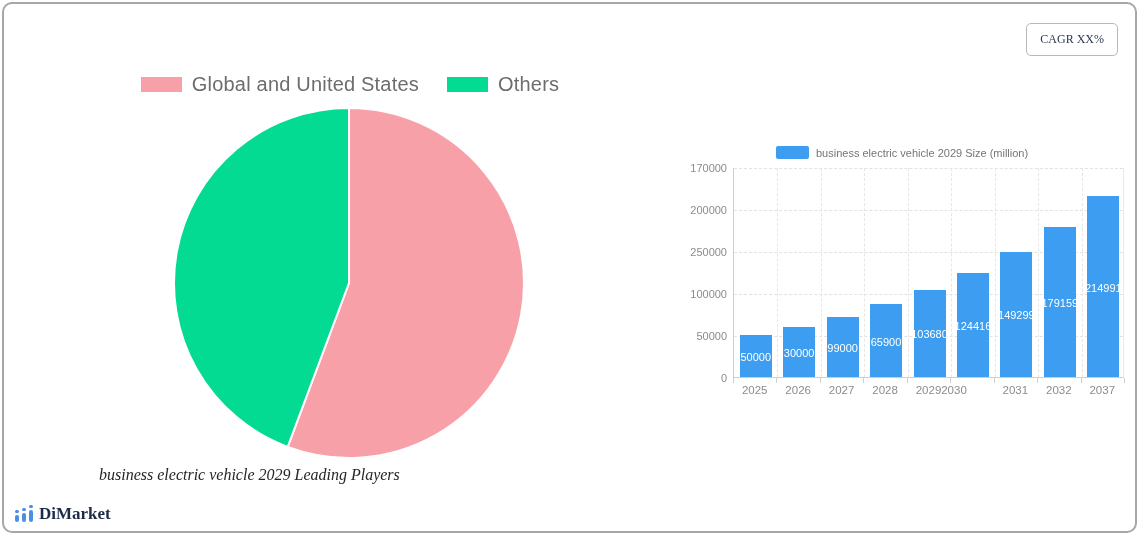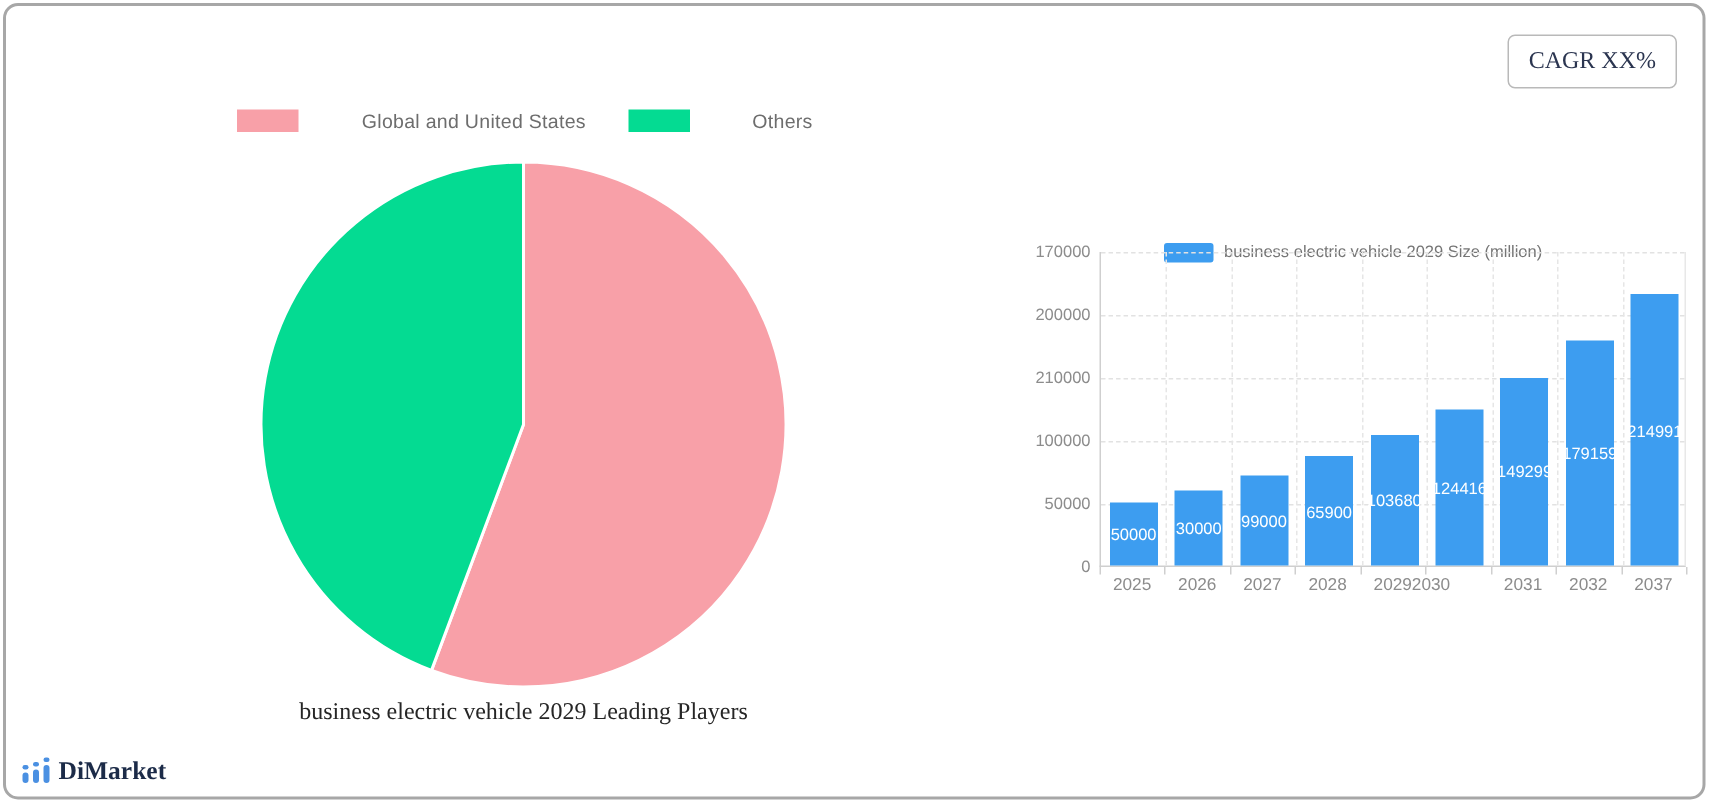--- a/index.html
+++ b/index.html
@@ -14,45 +14,44 @@
   .card {
     position: absolute; left: 2px; top: 2px; right: 3px; bottom: 2px;
     border: 2px solid #a7a7a7; border-radius: 10px; background: #fff;
   }
 
   .cagr-btn {
     position: absolute; top: 23px; right: 22px;
     padding: 8px 13px;
     border: 1px solid #b9b9b9; border-radius: 5px; background: #fff;
     font-family: "Liberation Serif", serif;
-    font-size: 16px; color: #2b3550; cursor: pointer;
+    font-size: 12px; color: #2b3550; cursor: pointer;
   }
 
   
   .pie-legend {
     position: absolute; left: 60px; top: 73px; width: 580px;
     display: flex; justify-content: center; align-items: center; gap: 28px;
   }
   .pie-legend .item { display: flex; align-items: center; gap: 10px; }
   .pie-legend .swatch { width: 41px; height: 15px; display: inline-block; }
-  .pie-legend .lbl { font-size: 13px; color: #6d6d6d; letter-spacing: .2px; margin-left: 32px; }
+  .pie-legend .lbl { font-size: 20px; color: #6d6d6d; letter-spacing: .2px; }
 
   #pie-svg { position: absolute; left: 169px; top: 103px; }
 
   .pie-title {
     position: absolute; left: 99px; top: 466px; width: 500px;
-    text-align: center;
     font-family: "Liberation Serif", serif;
-    font-size: 16px; color: #262626;
+    font-size: 16px; color: #262626; font-style: italic;
   }
 
   
   .bar-legend {
     position: absolute; left: 776px; top: 146px;
-    display: flex; align-items: flex-start; gap: 7px; margin-top: 16px;
+    display: flex; align-items: center; gap: 7px;
   }
   .bar-legend .swatch { width: 33px; height: 13px; border-radius: 2px; display: inline-block; }
   .bar-legend .lbl { font-size: 11px; color: #757575; }
 
   #bar-plot {
     position: absolute; left: 733px; top: 168px; width: 391px; height: 210px;
     border-left: 1px solid #cfcfcf;
     border-bottom: 1px solid #cfcfcf;
     border-right: 1px solid #e8e8e8;
   }
@@ -149,21 +148,21 @@
       <div class="bar-value" style="left: 282.389px; top: 141.294px; color: rgb(255, 255, 255);">149299</div>
       <div class="bar" style="left: 309.833px; height: 150.494px; background: rgb(61, 157, 240);"></div>
       <div class="bar-value" style="left: 325.833px; top: 128.753px; color: rgb(255, 255, 255);">179159</div>
       <div class="bar" style="left: 353.278px; height: 180.592px; background: rgb(61, 157, 240);"></div>
       <div class="bar-value" style="left: 369.278px; top: 113.704px; color: rgb(255, 255, 255);">214991</div>
     </div>
   <div id="bar-axes">
       <div class="y-tick-label" style="top: 372px;">0</div>
       <div class="y-tick-label" style="top: 330px;">50000</div>
       <div class="y-tick-label" style="top: 288px;">100000</div>
-      <div class="y-tick-label" style="top: 246px;">210000</div>
+      <div class="y-tick-label" style="top: 246px;">250000</div>
       <div class="y-tick-label" style="top: 204px;">200000</div>
       <div class="y-tick-label" style="top: 162px;">170000</div>
       <div class="x-tick-mark" style="left: 733px;"></div>
       <div class="x-tick-mark" style="left: 776.444px;"></div>
       <div class="x-tick-mark" style="left: 819.889px;"></div>
       <div class="x-tick-mark" style="left: 863.333px;"></div>
       <div class="x-tick-mark" style="left: 906.778px;"></div>
       <div class="x-tick-mark" style="left: 950.222px;"></div>
       <div class="x-tick-mark" style="left: 993.667px;"></div>
       <div class="x-tick-mark" style="left: 1037.11px;"></div>

